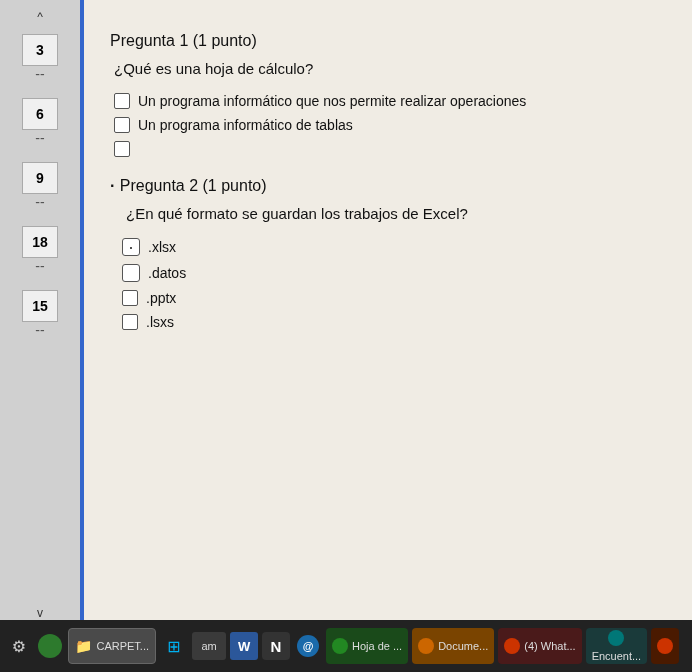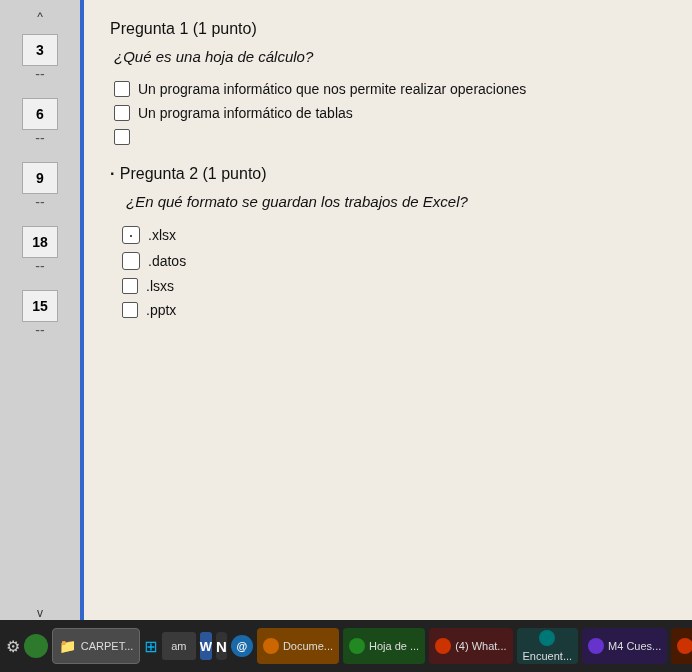--- a/index.html
+++ b/index.html
@@ -58,21 +58,21 @@
       display: flex;
       align-items: center;
       justify-content: center;
       font-size: 12px;
       color: #333;
     }
 
     .main-content {
       flex: 1;
       background: #f0ece4;
-      padding: 20px 30px;
+      padding: 32px 30px;
       overflow: hidden;
     }
 
     .vertical-bar {
       width: 4px;
       background: #3366cc;
       position: absolute;
       left: 80px;
       top: 0;
       height: 100%;
@@ -87,21 +87,20 @@
 
     .question-title span {
       font-weight: normal;
     }
 
     .question-text {
       font-size: 15px;
       margin-bottom: 16px;
       color: #111;
       margin-left: 4px;
-      font-style: italic;
     }
 
     .options {
       margin-bottom: 20px;
       margin-left: 4px;
       margin-top: 12px;
     }
 
     .option {
       display: flex;
@@ -288,25 +287,25 @@
         <div class="option">
           <div class="radio-box selected"></div>
           <span>.xlsx</span>
         </div>
         <div class="option">
           <div class="radio-box"></div>
           <span>.datos</span>
         </div>
         <div class="option">
           <div class="checkbox"></div>
+          <span>.pptx</span>
+        </div>
+        <div class="option">
+          <div class="checkbox"></div>
           <span>.lsxs</span>
-        </div>
-        <div class="option">
-          <div class="checkbox"></div>
-          <span>.pptx</span>
         </div>
       </div>
     </div>
 
   </div>
 </div>
 
 <div class="taskbar">
 
   <div class="taskbar-gear">⚙</div>
@@ -331,43 +330,39 @@
   <div class="taskbar-icon" style="background:#333;">
     <span style="color:#fff; font-weight:bold; font-size:15px;">N</span>
   </div>
 
   <div class="taskbar-icon">
     <div style="width:22px;height:22px;border-radius:50%;background:#1a6aaa;display:flex;align-items:center;justify-content:center;">
       <span style="color:#fff;font-size:11px;font-weight:bold;">@</span>
     </div>
   </div>
 
+  <div class="taskbar-btn" style="background:#1a4a1a;">
+    <div class="icon-circle" style="background:#228822;width:16px;height:16px;border-radius:50%;"></div>
+    <span>Hoja de ...</span>
+  </div>
+
   <div class="taskbar-btn" style="background:#7a4400;">
     <div class="icon-circle" style="background:#cc6600;width:16px;height:16px;border-radius:50%;"></div>
     <span>Docume...</span>
   </div>
 
-  <div class="taskbar-btn" style="background:#1a4a1a;">
-    <div class="icon-circle" style="background:#228822;width:16px;height:16px;border-radius:50%;"></div>
-    <span>Hoja de ...</span>
-  </div>
-
   <div class="taskbar-btn" style="background:#4a1a1a;">
     <div class="icon-circle" style="background:#cc3300;width:16px;height:16px;border-radius:50%;"></div>
     <span>(4) What...</span>
   </div>
 
   <div class="taskbar-btn" style="background:#1a3a3a;flex-direction:column;">
     <div class="icon-circle" style="background:#007777;width:16px;height:16px;border-radius:50%;"></div>
     <span>Encuent...</span>
   </div>
 
-  <div class="taskbar-btn" style="background:#2a1a4a;">
-    <div class="icon-circle" style="background:#6633cc;width:16px;height:16px;border-radius:50%;"></div>
-    <span>M4 Cues...</span>
-  </div>
 
   <div class="taskbar-btn" style="background:#4a1a00;">
     <div class="icon-circle" style="background:#cc3300;width:16px;height:16px;border-radius:50%;"></div>
 
   </div>
 
 </div>
 
 </body></html>

